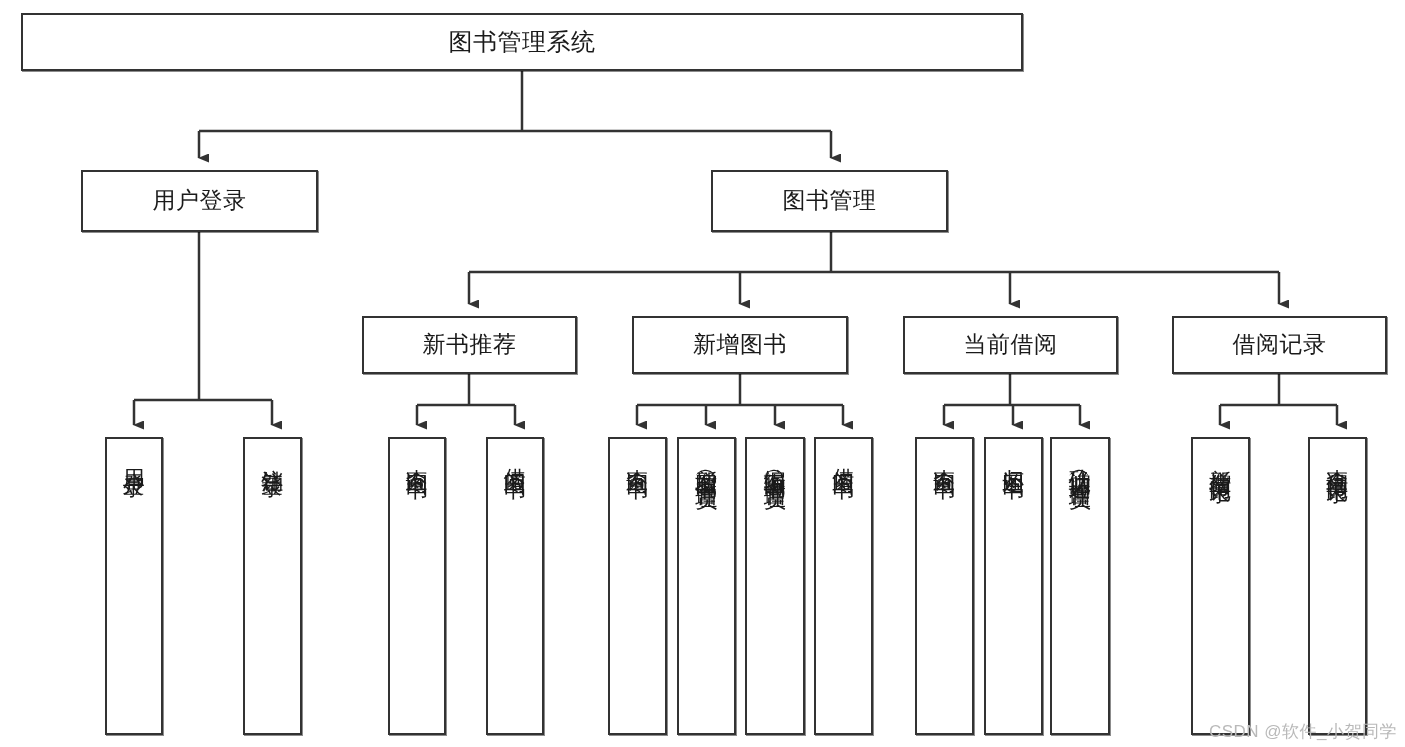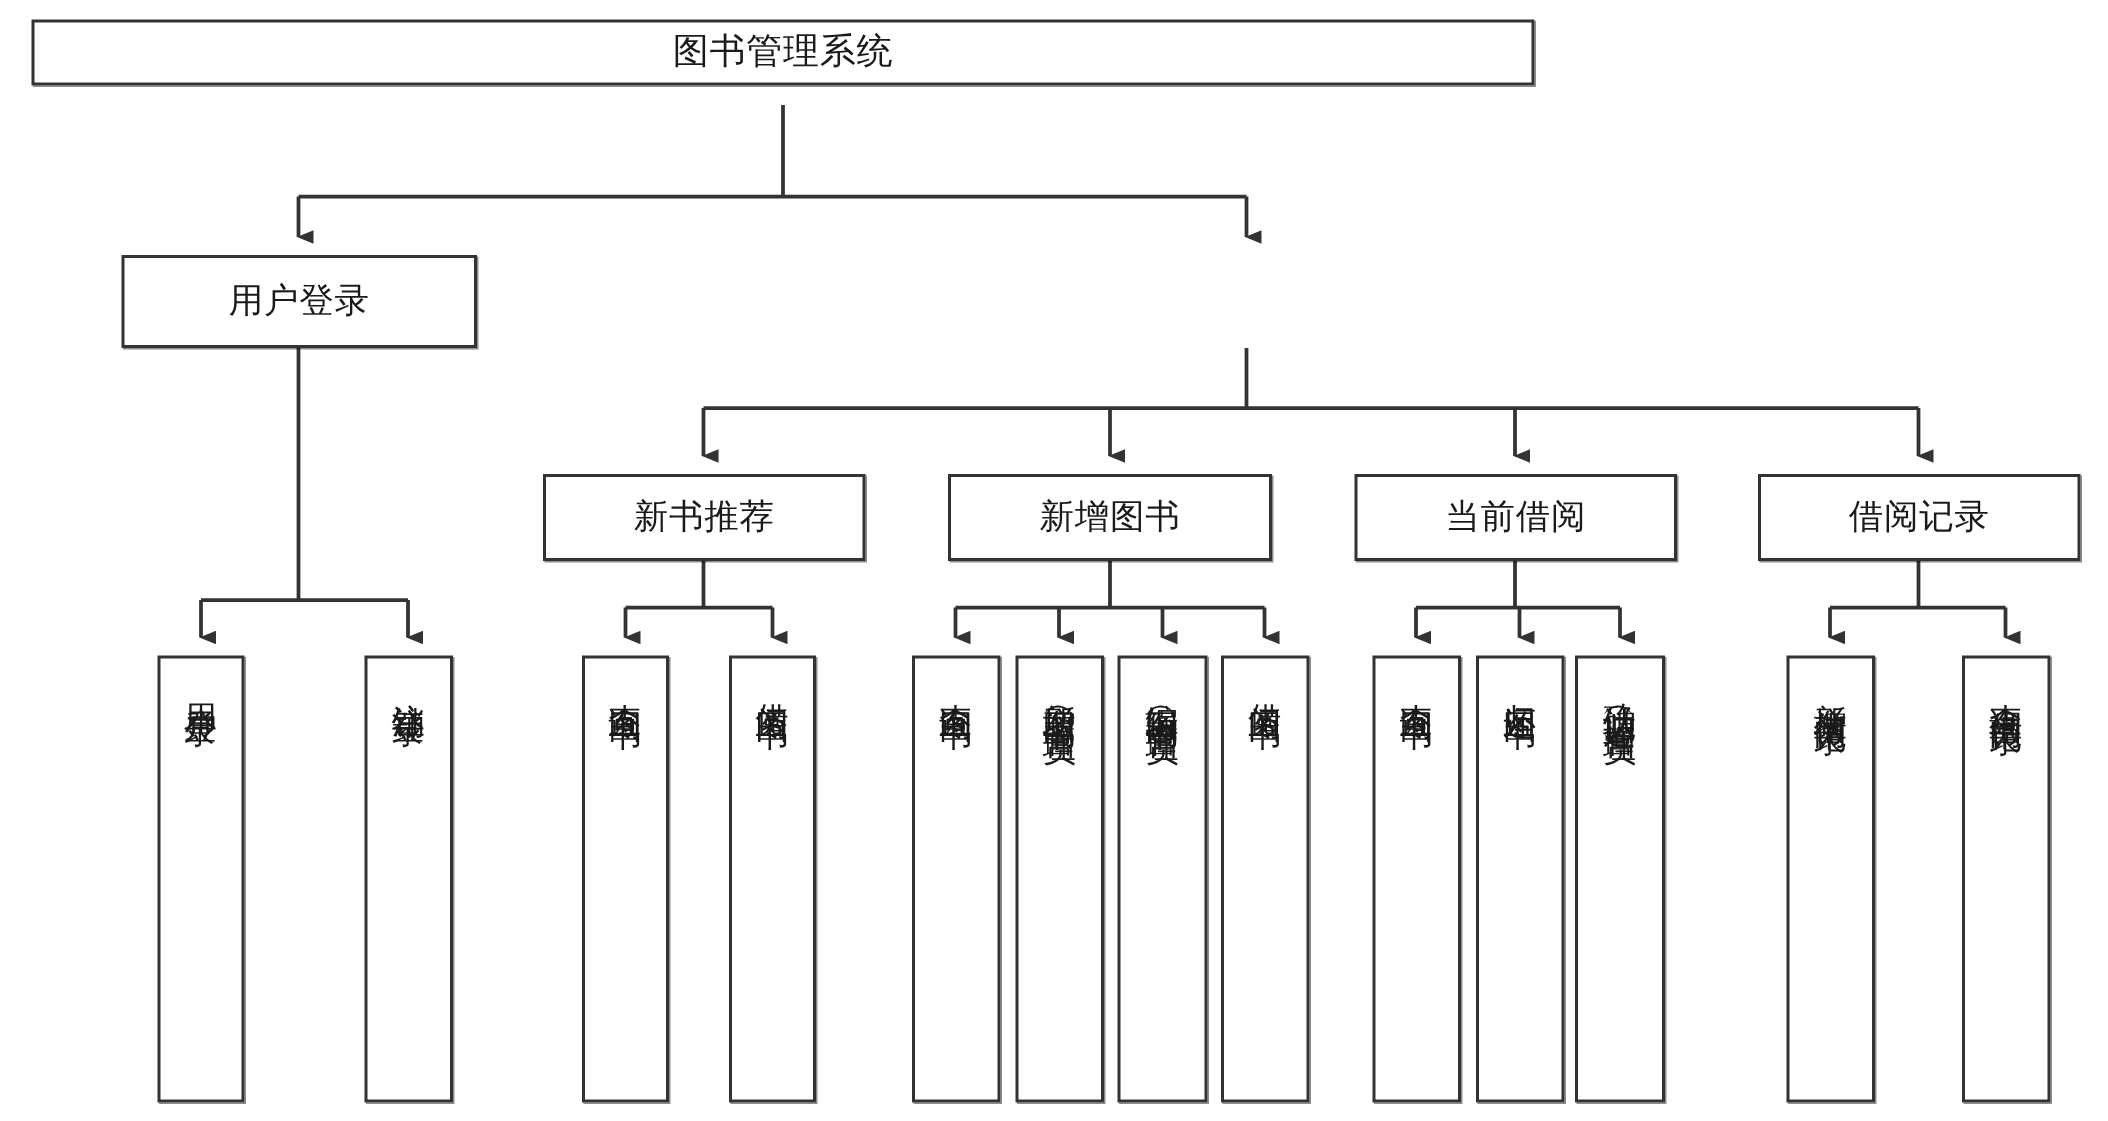--- a/index.html
+++ b/index.html
@@ -122,27 +122,30 @@
     <path d="M 944 405 L 944 425" stroke="#333333" stroke-width="2.5" fill="none" marker-end="url(#arrowhead)"></path>
     <path d="M 1013 405 L 1013 425" stroke="#333333" stroke-width="2.5" fill="none" marker-end="url(#arrowhead)"></path>
     <path d="M 1080 405 L 1080 425" stroke="#333333" stroke-width="2.5" fill="none" marker-end="url(#arrowhead)"></path>
 
     <path d="M 1279 374 L 1279 405" stroke="#333333" stroke-width="2.5" fill="none"></path>
     <path d="M 1220 405 L 1337 405" stroke="#333333" stroke-width="2.5" fill="none"></path>
     <path d="M 1220 405 L 1220 425" stroke="#333333" stroke-width="2.5" fill="none" marker-end="url(#arrowhead)"></path>
     <path d="M 1337 405 L 1337 425" stroke="#333333" stroke-width="2.5" fill="none" marker-end="url(#arrowhead)"></path>
   </svg>
 
-  <div class="node horizontal root" style="left:21px; top:13px; width:1002px; height:44px;">
+  <div class="node horizontal root" style="left:21px; top:13px; width:1002px; height:58px;">
     <span class="node-label">图书管理系统</span>
   </div>
 
   <div class="node horizontal" style="left:81px; top:170px; width:237px; height:62px;">
     <span class="node-label">用户登录</span>
   </div>
+  <div class="node horizontal" style="left:711px; top:170px; width:237px; height:62px;">
+    <span class="node-label">图书管理</span>
+  </div>
 
   <div class="node horizontal" style="left:362px; top:316px; width:215px; height:58px;font-family:Liberation Serif, serif;">
     <span class="node-label">新书推荐</span>
   </div>
   <div class="node horizontal" style="left:632px; top:316px; width:216px; height:58px;">
     <span class="node-label">新增图书</span>
   </div>
   <div class="node horizontal" style="left:903px; top:316px; width:215px; height:58px;">
     <span class="node-label">当前借阅</span>
   </div>
@@ -187,14 +190,15 @@
     <span class="node-label">确认归还（管理员）</span>
   </div>
 
   <div class="node leaf" style="left:1191px; top:437px; width:59px; height:298px;">
     <span class="node-label">新增借阅记录</span>
   </div>
   <div class="node leaf" style="left:1308px; top:437px; width:59px; height:298px;">
     <span class="node-label">查询借阅记录</span>
   </div>
 
+  <div id="watermark">CSDN @软件_小贺同学</div>
 
 </div>
 
 </body></html>

